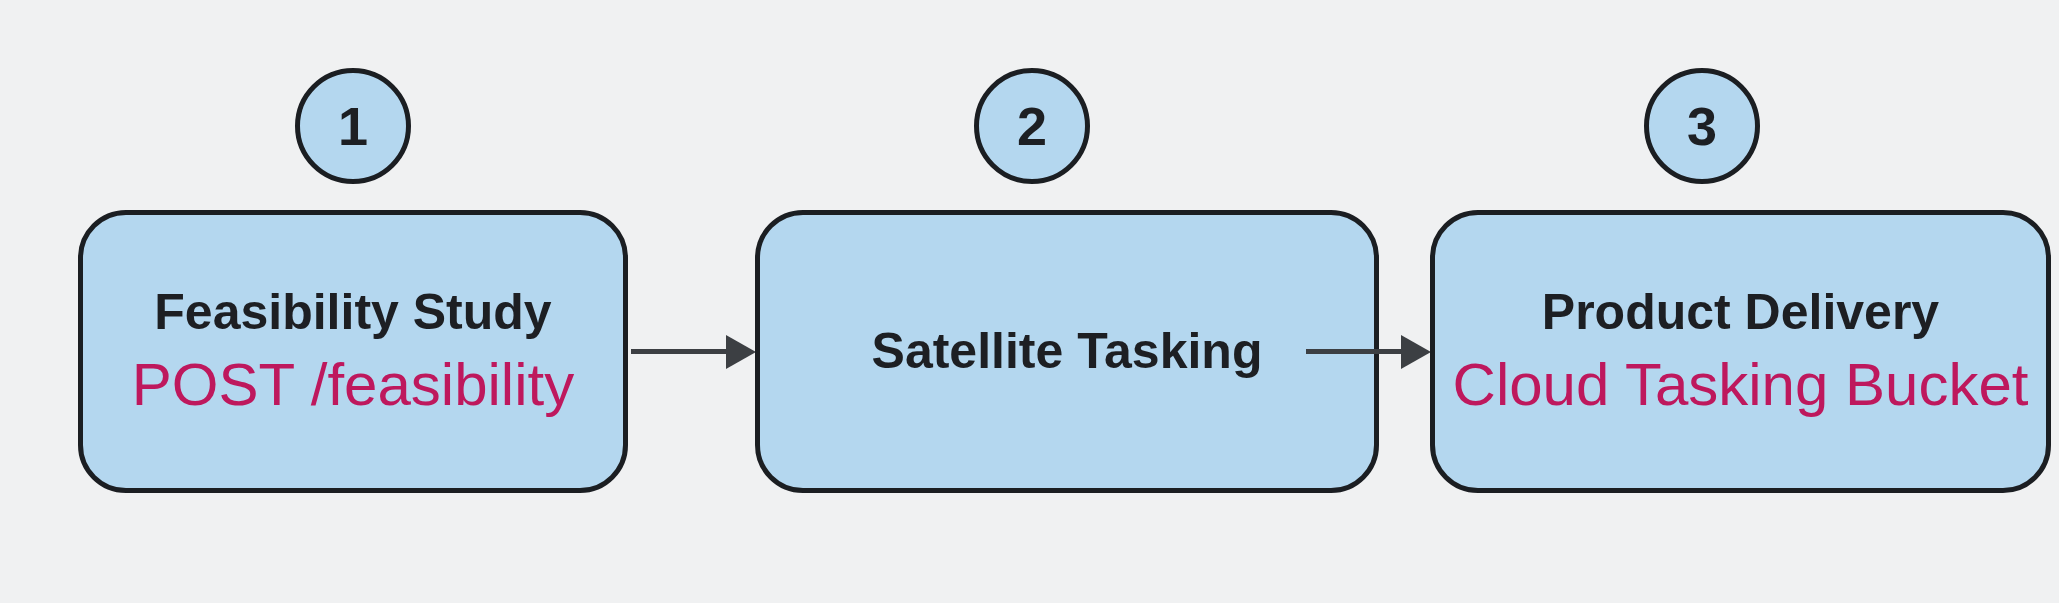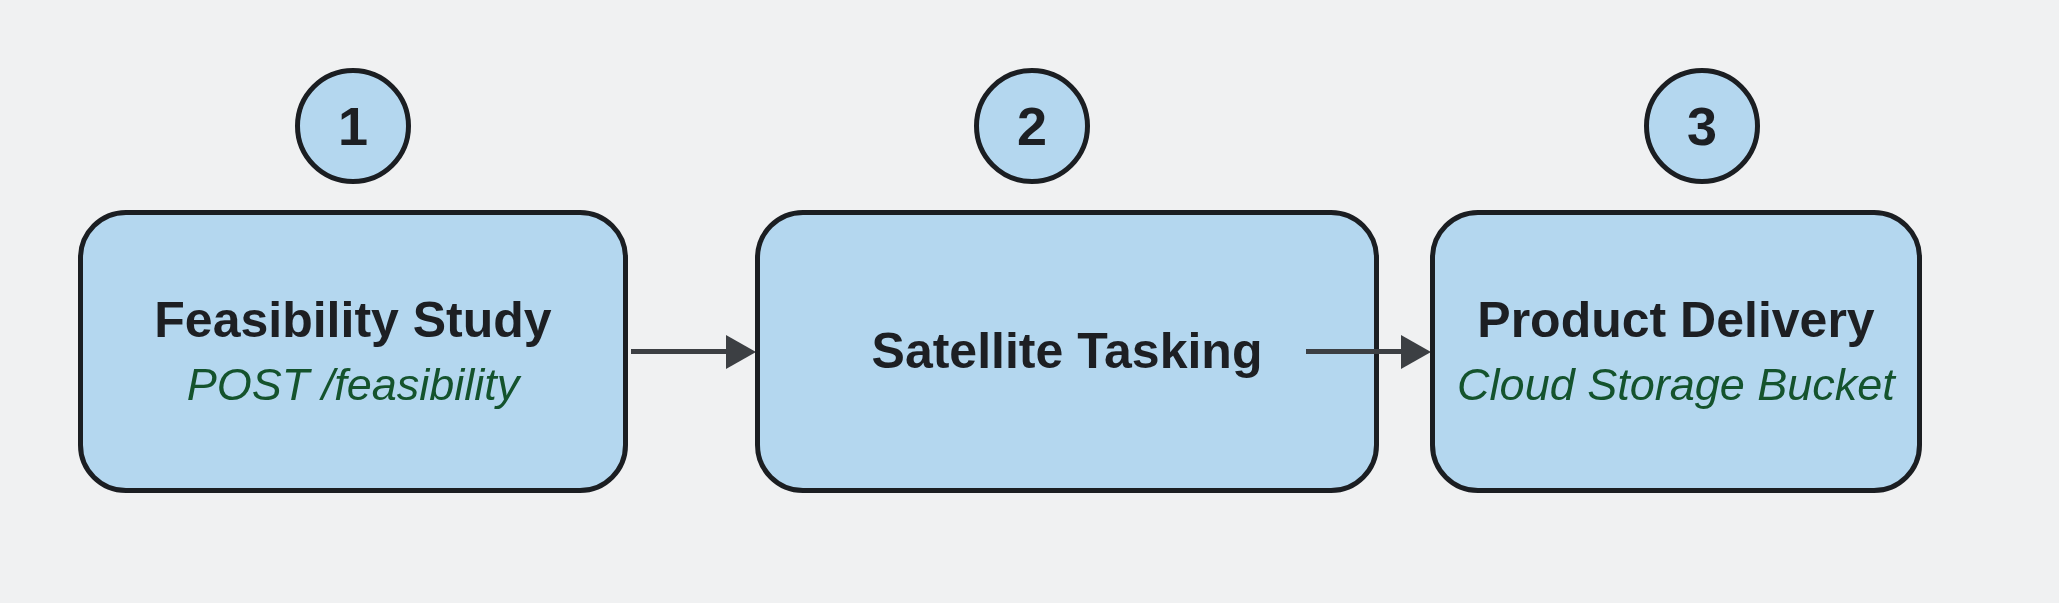--- a/index.html
+++ b/index.html
@@ -52,33 +52,32 @@
     border-radius: 48px;
     display: flex;
     flex-direction: column;
     align-items: center;
     justify-content: center;
     gap: 12px;
     text-align: center;
   }
   .node-1 { left: 78px;   width: 550px; }
   .node-2 { left: 755px;  width: 624px; }
-  .node-3 { left: 1430px; width: 492px; }
+  .node-3 { left: 1430px; width: 621px; }
 
   .node-title {
     font-size: 50px;
     font-weight: 700;
     color: #1d1f23;
     line-height: 1.1;
   }
   .node-subtitle {
-    font-size: 45px;
-    font-style: italic;
+    font-size: 60px;
     font-weight: 400;
-    color: #14532d;
+    color: #be185d;
     line-height: 1.1;
   }
 
   
   .arrow-line {
     position: absolute;
     top: 349px;
     height: 5px;
     background: #3c3f43;
   }
@@ -121,16 +120,16 @@
   </div>
 
   <div class="arrow-line arrow-line-2"></div>
   <div class="arrow-head arrow-head-2"></div>
 
   <div class="badge badge-3">
     <span>3</span>
   </div>
   <div class="node node-3">
     <div class="node-title">Product Delivery</div>
-    <div class="node-subtitle">Cloud Storage Bucket</div>
+    <div class="node-subtitle">Cloud Tasking Bucket</div>
   </div>
 
 </div>
 
 </body></html>

